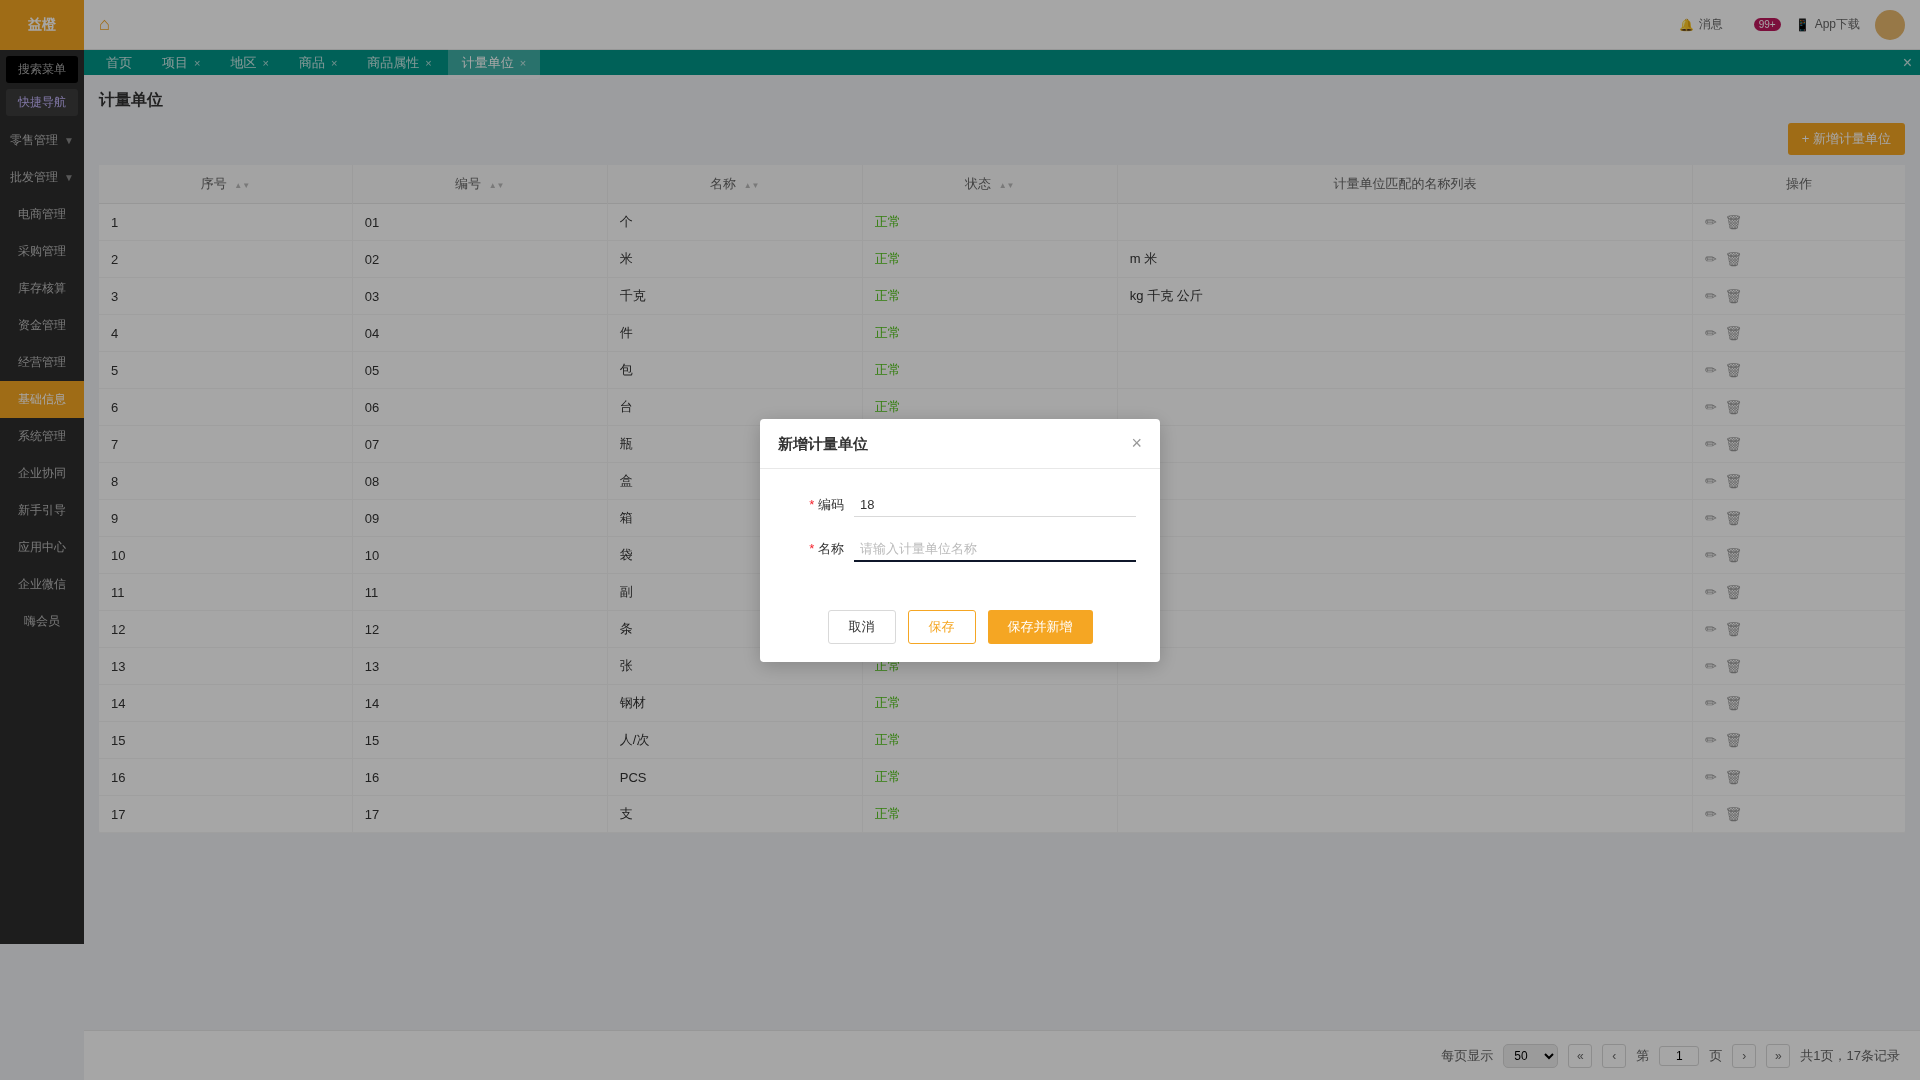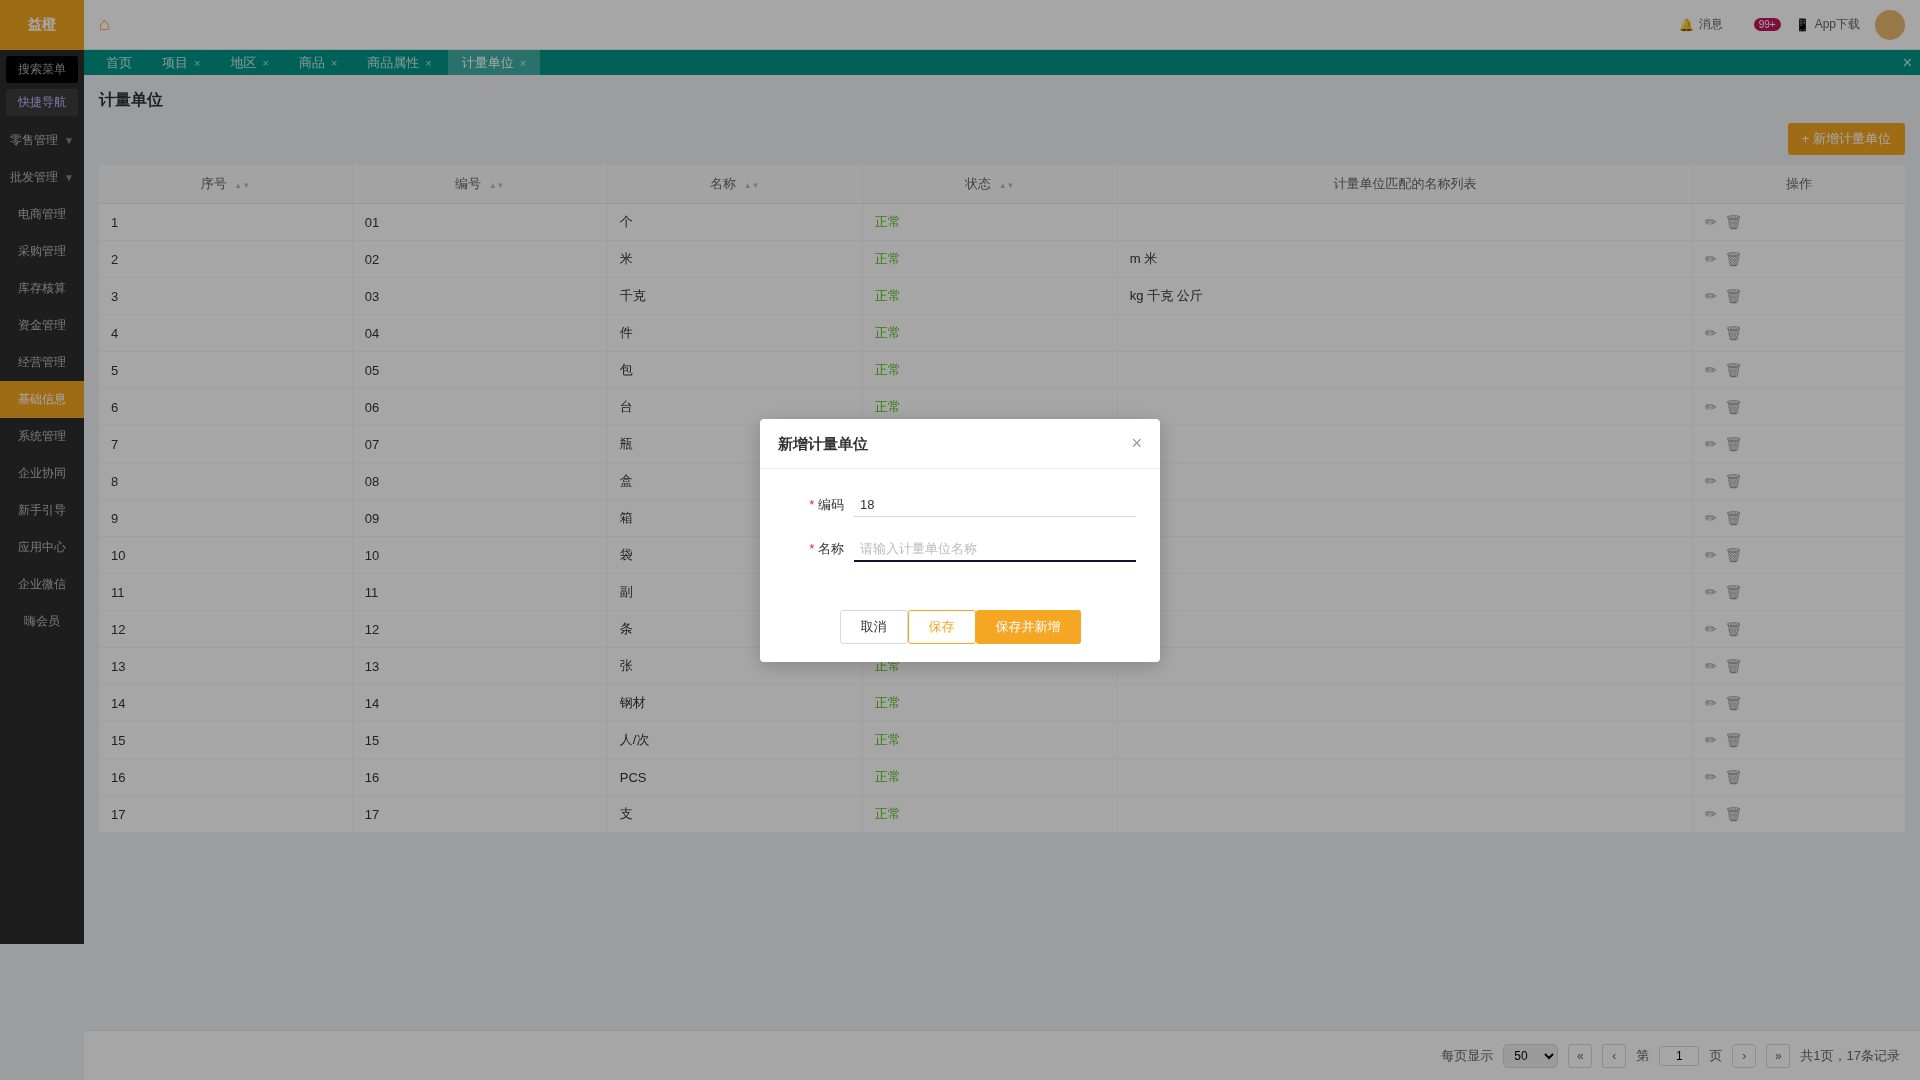--- a/index.html
+++ b/index.html
@@ -66,21 +66,21 @@
     .modal-header { padding: 14px 18px; border-bottom: 1px solid #e8e8e8; display: flex; align-items: flex-end; justify-content: space-between; }
     .modal-title { font-size: 15px; font-weight: bold; color: #333; }
     .modal-close { cursor: pointer; color: #999; font-size: 18px; }
     .modal-body { padding: 24px 24px 16px; }
     .form-row { display: flex; align-items: center; margin-bottom: 20px; }
     .form-label { width: 60px; text-align: right; color: #333; font-size: 13px; margin-right: 10px; }
     .form-label.required::before { content: '* '; color: #f5222d; }
     .form-input { flex: 1; border: none; border-bottom: 1px solid #d9d9d9; padding: 4px 6px; font-size: 13px; outline: none; color: #333; }
     .form-input.active-border { border-bottom: 2px solid #0f172a; }
     .form-input::placeholder { color: #bbb; }
-    .modal-footer { padding: 12px 18px 18px; display: flex; justify-content: center; }
+    .modal-footer { padding: 12px 18px 18px; display: flex; justify-content: center; gap: 12px; }
     .btn-cancel { background: #fff; color: #333; border: 1px solid #d9d9d9; padding: 7px 20px; border-radius: 3px; cursor: pointer; font-size: 13px; }
     .btn-save { background: #fff; color: #f5a623; border: 1px solid #f5a623; padding: 7px 20px; border-radius: 3px; cursor: pointer; font-size: 13px; }
     .btn-save-new { background: #f5a623; color: #fff; border: none; padding: 7px 20px; border-radius: 3px; cursor: pointer; font-size: 13px; }
 
     
     .sort-arrows { display: inline-flex; flex-direction: column; margin-left: 4px; font-size: 8px; color: #bbb; }
   </style>
 </head>
 <body>
 

